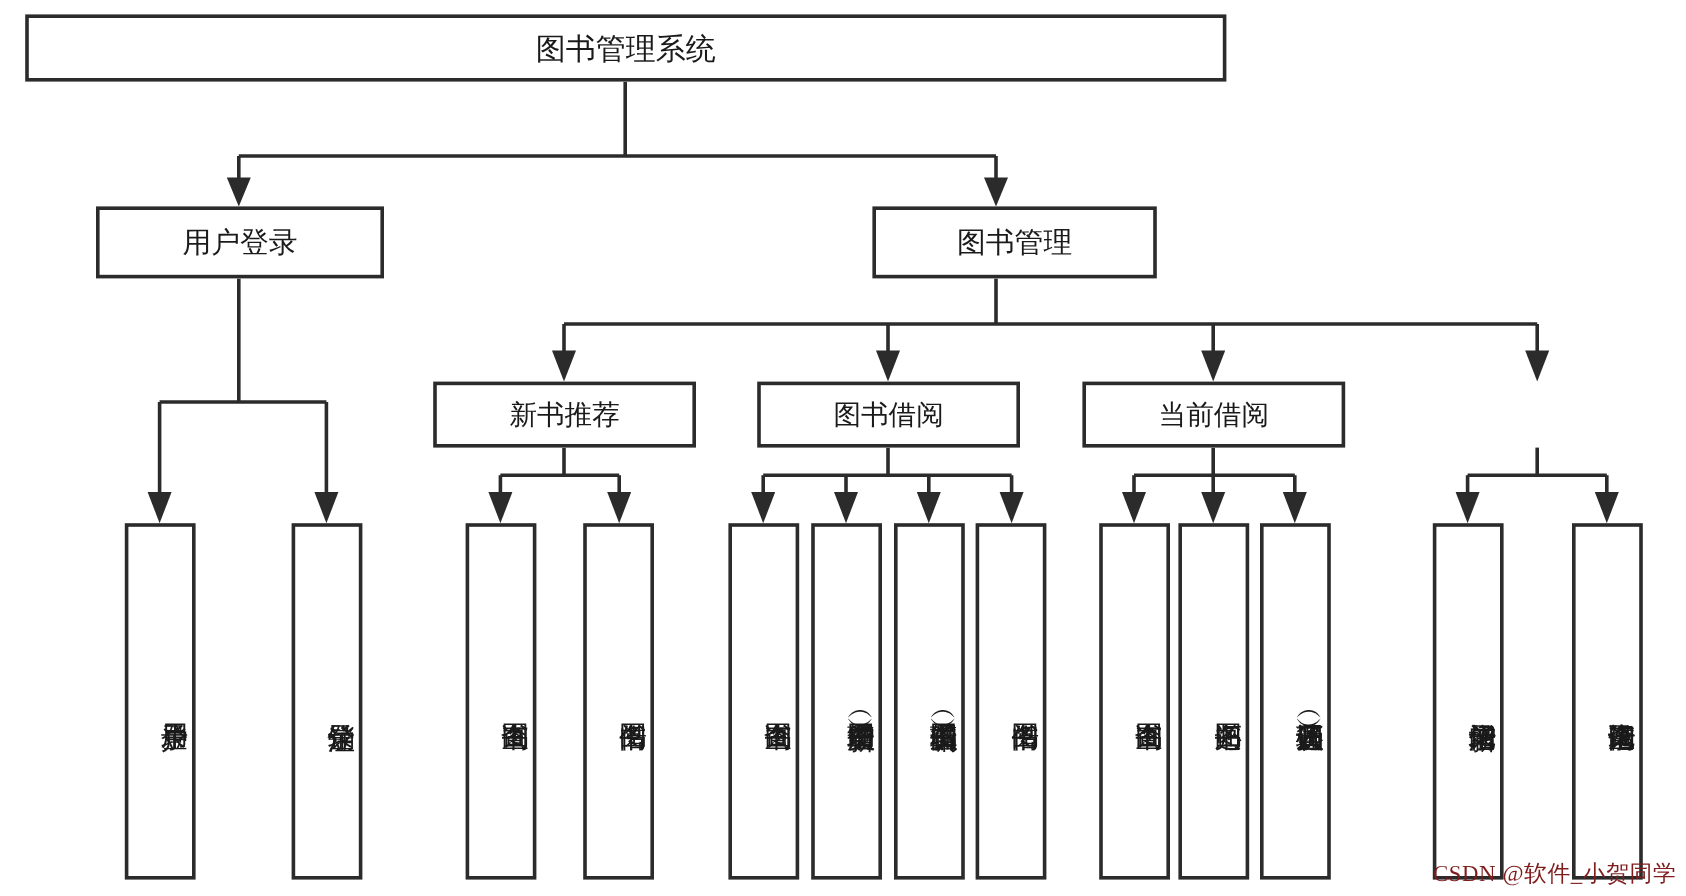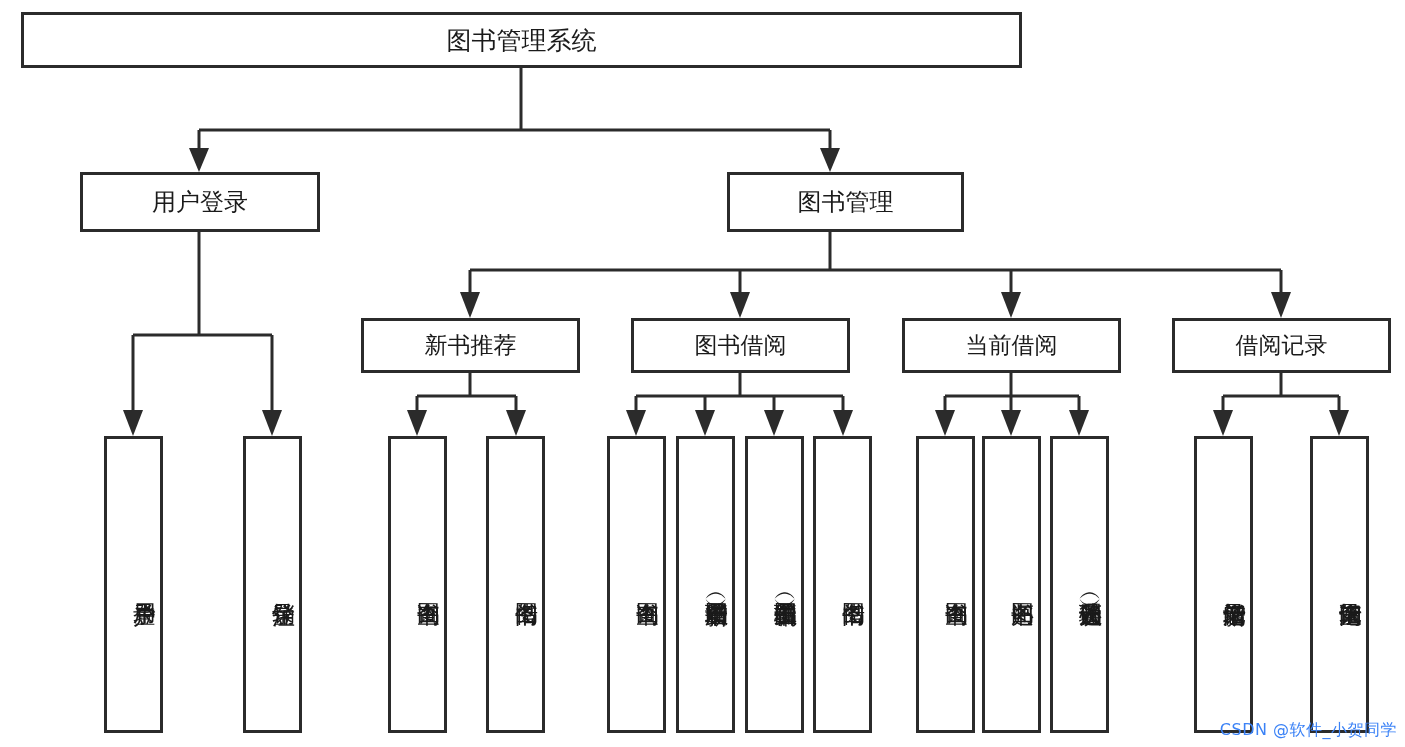--- a/index.html
+++ b/index.html
@@ -72,24 +72,25 @@
     white-space: nowrap;
   }
   .node.leaf.tall-text .vtext {
     line-height: 1.14em;
   }
   
   #watermark {
     position: absolute;
     right: 8px;
     bottom: 6px;
-    font-size: 16px;
-    color: #3b82f6;
+    font-size: 19px;
+    color: #7f1d1d;
     letter-spacing: 0.5px;
     white-space: nowrap;
+    font-family: Liberation Serif, serif;
   }
 </style>
 </head>
 <body>
 
 <div id="canvas">
 
   <svg id="wires" viewBox="0 0 1405 747" width="1405" height="747">
 
     <line x1="521" y1="68" x2="521" y2="130"></line>
@@ -166,23 +167,20 @@
 
   <div class="node level-3" style="left:361px; top:318px; width:219px; height:55px;">
     <span>新书推荐</span>
   </div>
   <div class="node level-3" style="left:902px; top:318px; width:219px; height:55px;">
     <span>当前借阅</span>
   </div>
   <div class="node level-3" style="left:631px; top:318px; width:219px; height:55px;">
     <span>图书借阅</span>
   </div>
-  <div class="node level-3" style="left:1172px; top:318px; width:219px; height:55px;">
-    <span>借阅记录</span>
-  </div>
 
   <div class="node leaf" style="left:104px; top:436px; width:59px; height:297px;">
     <span class="vtext">用户登录</span>
   </div>
   <div class="node leaf" style="left:243px; top:436px; width:59px; height:297px;">
     <span class="vtext">注销登录</span>
   </div>
 
   <div class="node leaf" style="left:388px; top:436px; width:59px; height:297px;">
     <span class="vtext">查询图书</span>

